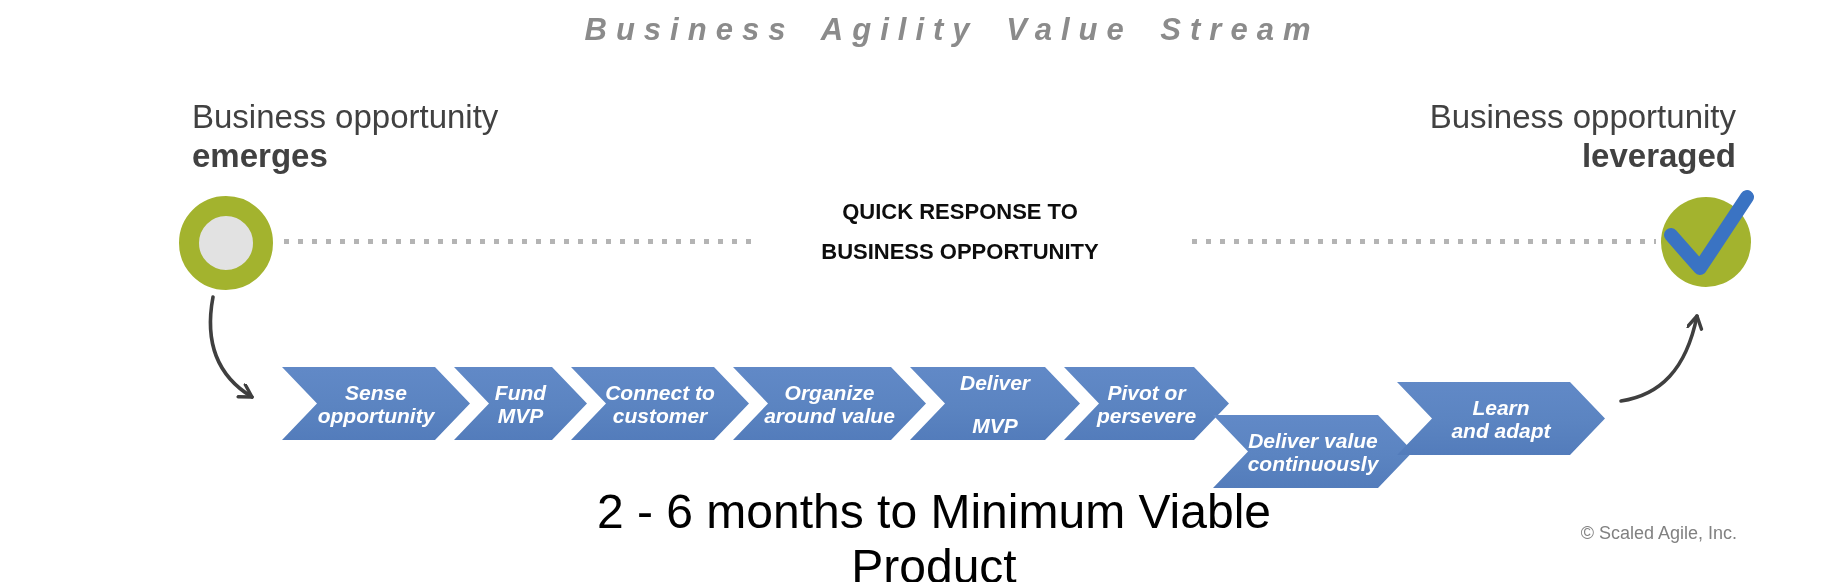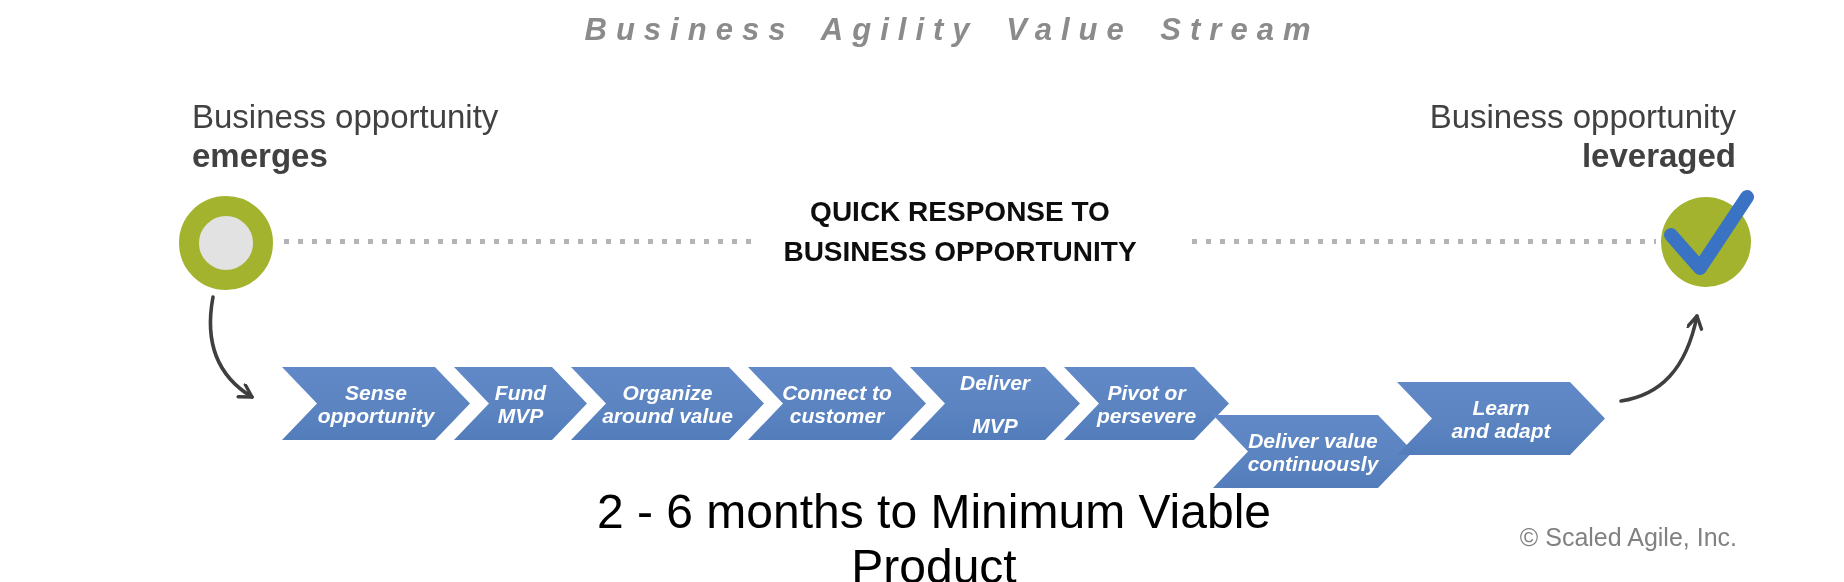--- a/index.html
+++ b/index.html
@@ -12,21 +12,21 @@
     font-size:31px;font-weight:bold;font-style:italic;color:#8b8b8b;
     letter-spacing:9px;word-spacing:10px;
   }
   .side-label{position:absolute;top:97px;font-size:33px;line-height:39px;color:#414141;}
   .side-label .l1{font-weight:normal;display:block;}
   .side-label .l2{font-weight:bold;display:block;}
   .label-left{left:192px;text-align:left;}
   .label-right{right:108px;text-align:right;}
   .center-label{
     position:absolute;top:192px;left:660px;width:600px;text-align:center;
-    font-size:28px;line-height:40px;font-weight:bold;color:#0d0d0d;
+    font-size:22px;line-height:40px;font-weight:bold;color:#0d0d0d;
   }
   .dots{
     position:absolute;top:239px;height:5px;
     background:repeating-linear-gradient(to right,#b4b4b4 0 5px,transparent 5px 14px);
   }
   .dots-left{left:284px;width:468px;}
   .dots-right{left:1192px;width:464px;}
   .start-circle{
     position:absolute;left:179px;top:196px;width:54px;height:54px;
     border:20px solid #a3b32e;border-radius:50%;background:#e2e2e2;
@@ -45,21 +45,21 @@
     font-style:italic;
   }
   .chev + .chev{margin-left:-16px;}
   .w1{width:188px;} .w2{width:133px;} .w3{width:193px;} .w4{width:178px;}
   .w5{width:170px;gap:20px;} .w6{width:165px;} .w7{width:200px;margin-top:48px;} .w8{width:208px;margin-top:15px;}
   .duration{
     position:absolute;top:484px;left:534px;width:800px;text-align:center;
     font-size:48px;color:#000000;
   }
   .copyright{
-    position:absolute;top:523px;right:107px;font-size:25px;color:#818181;
+    position:absolute;top:523px;right:107px;font-size:18px;color:#818181;
   }
   .overlay{position:absolute;left:0;top:0;width:1844px;height:582px;pointer-events:none;}
 </style>
 </head>
 <body>
 
 <div class="canvas">
 
   <div class="title">Business Agility Value Stream</div>
 
@@ -86,27 +86,27 @@
 
   <div class="chevron-row">
     <div class="chev w1">
       <span>Sense</span>
       <span>opportunity</span>
     </div>
     <div class="chev w2">
       <span>Fund</span>
       <span>MVP</span>
     </div>
+    <div class="chev w4">
+      <span>Connect to</span>
+      <span>customer</span>
+    </div>
     <div class="chev w3">
       <span>Organize</span>
       <span>around value</span>
-    </div>
-    <div class="chev w4">
-      <span>Connect to</span>
-      <span>customer</span>
     </div>
     <div class="chev w5">
       <span>Deliver</span>
       <span>MVP</span>
     </div>
     <div class="chev w6">
       <span>Pivot or</span>
       <span>persevere</span>
     </div>
     <div class="chev w7">

